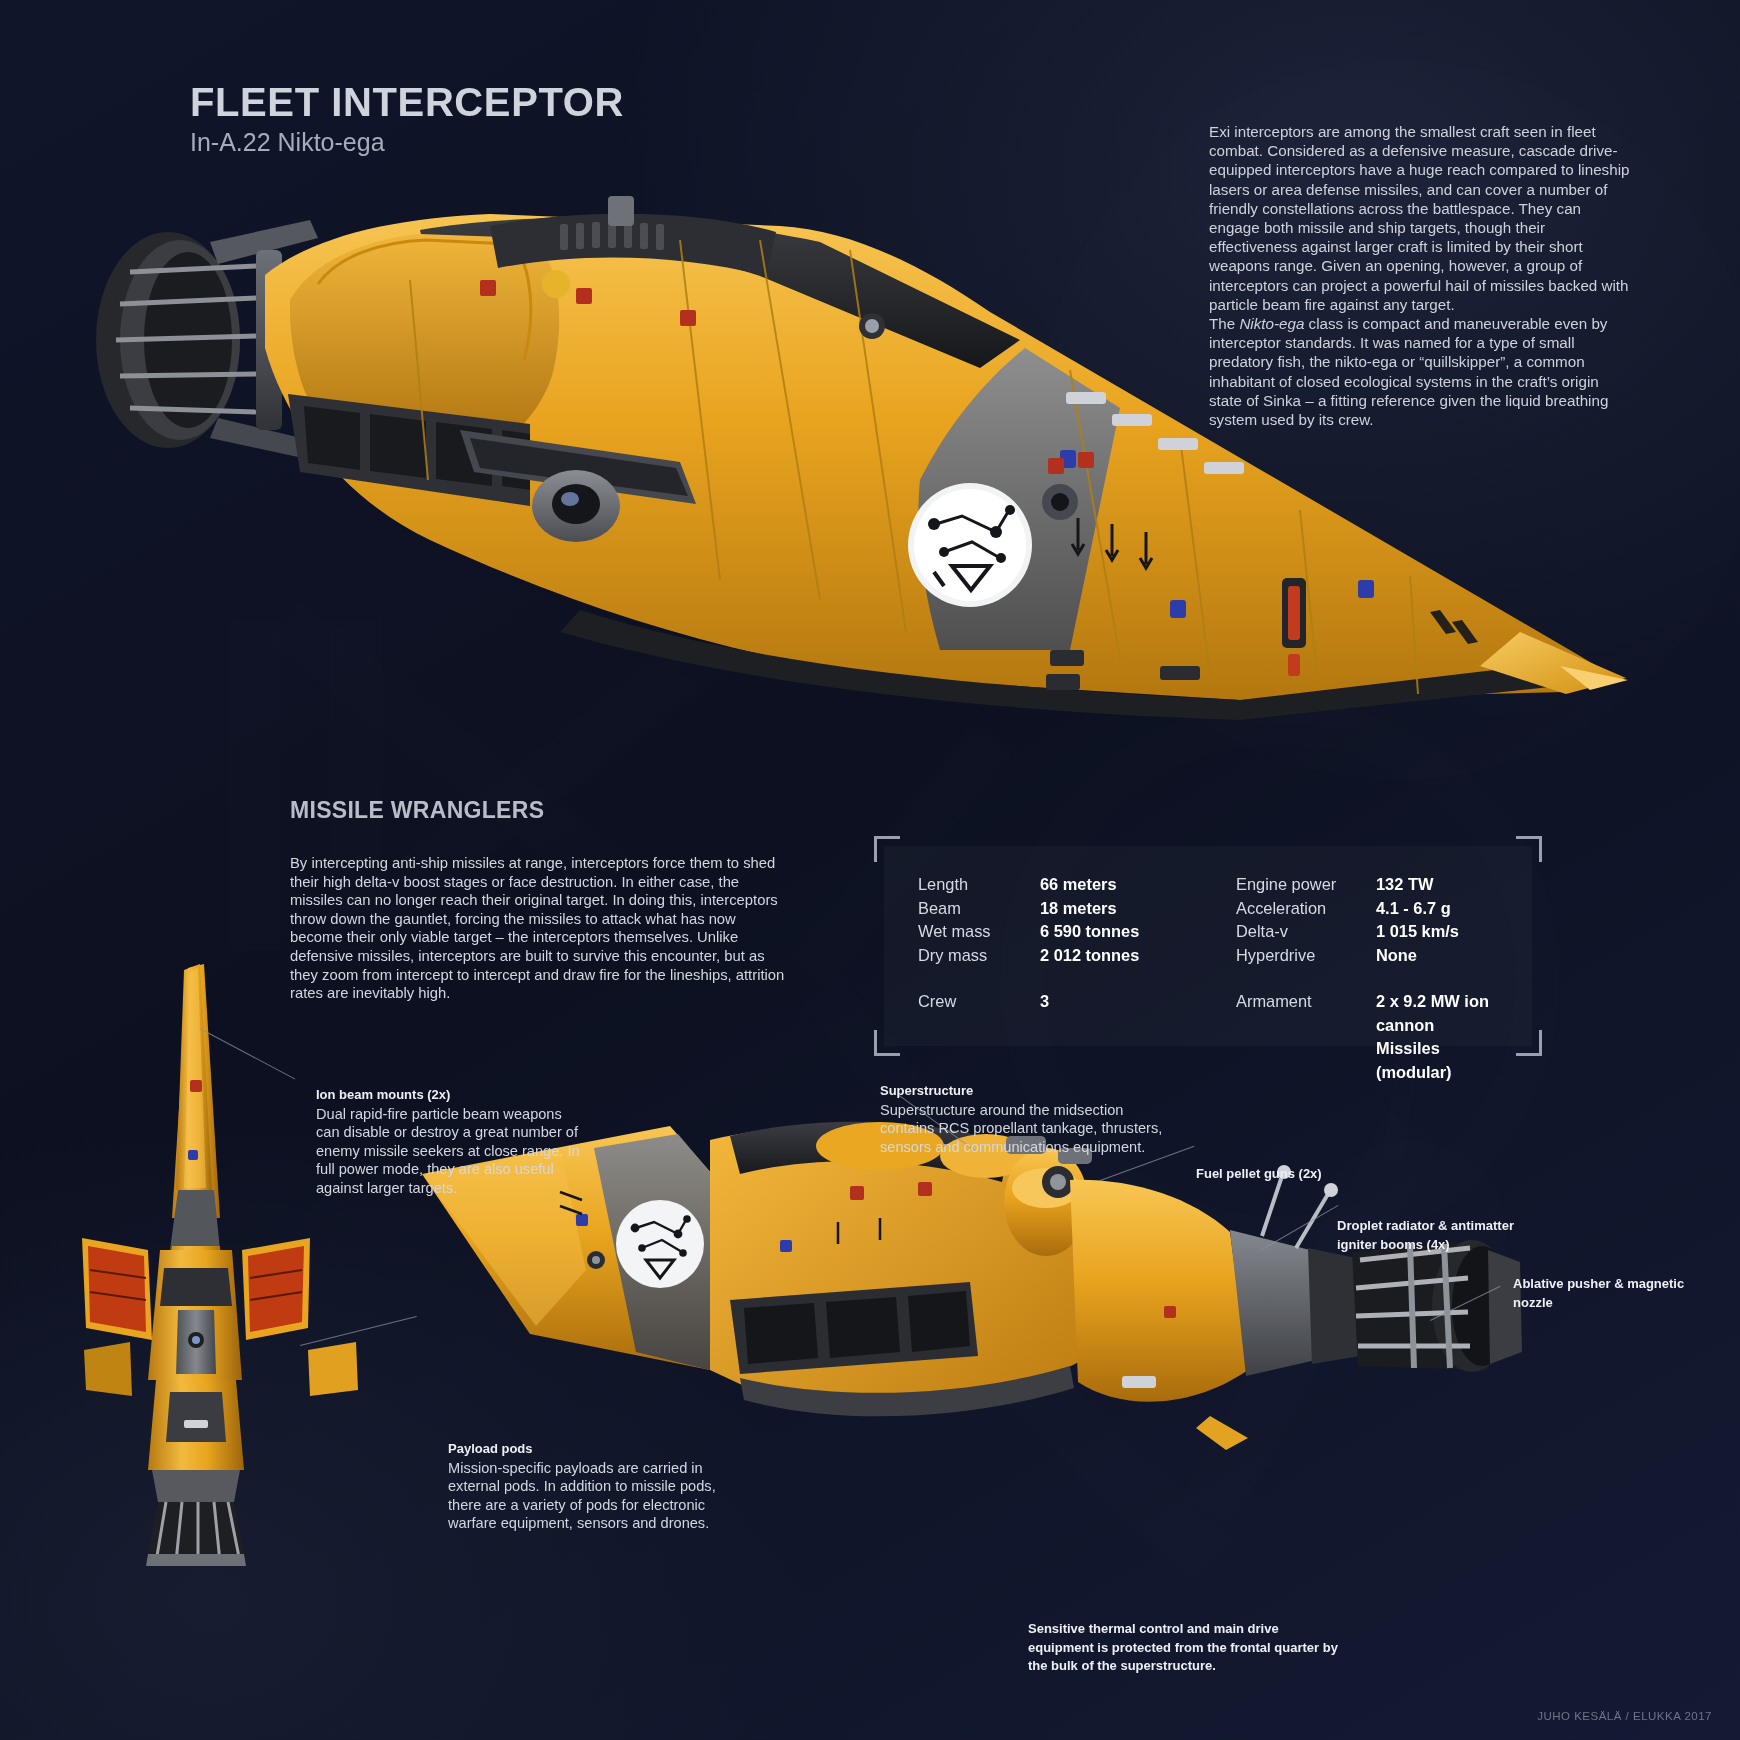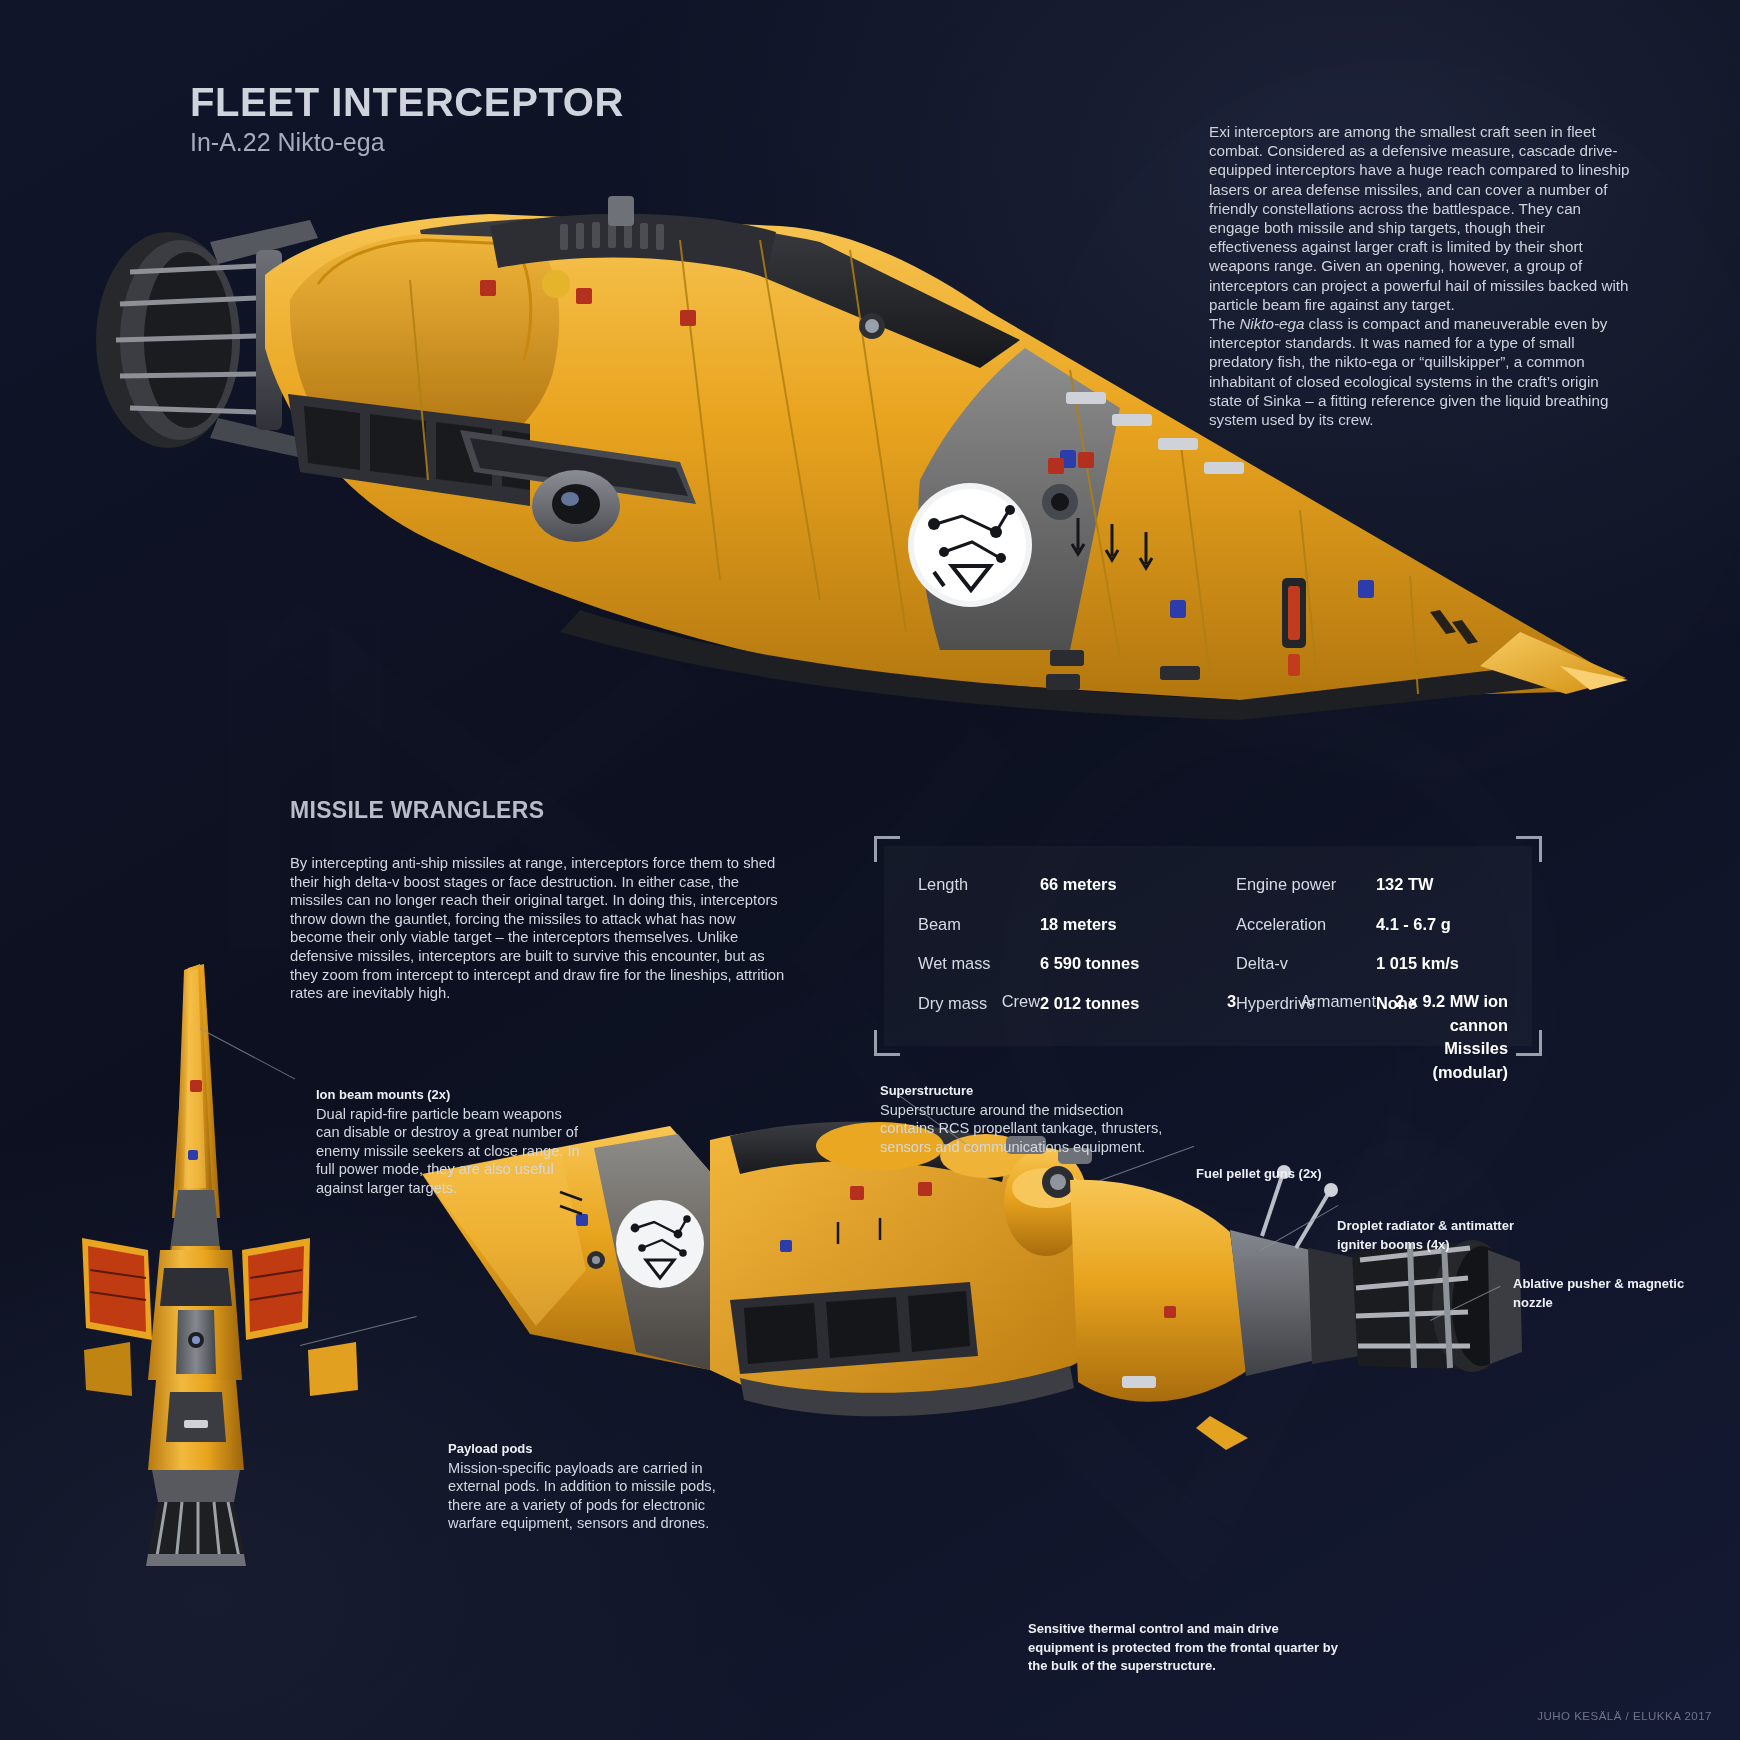--- a/index.html
+++ b/index.html
@@ -69,27 +69,27 @@
     background: rgba(255,255,255,.030);
   }
   .spec .corner { position: absolute; width: 26px; height: 26px; }
   .spec .c-tl { left: -10px; top: -10px; border-left: 3px solid #9aa0ad; border-top: 3px solid #9aa0ad; }
   .spec .c-tr { right: -10px; top: -10px; border-right: 3px solid #9aa0ad; border-top: 3px solid #9aa0ad; }
   .spec .c-bl { left: -10px; bottom: -10px; border-left: 3px solid #9aa0ad; border-bottom: 3px solid #9aa0ad; }
   .spec .c-br { right: -10px; bottom: -10px; border-right: 3px solid #9aa0ad; border-bottom: 3px solid #9aa0ad; }
   .spec-grid {
     position: absolute; left: 34px; top: 27px; right: 20px;
     display: grid; grid-template-columns: 122px 196px 140px 1fr;
-    row-gap: 16px; align-content: start;
+    row-gap: 0px; align-content: start;
   }
   .spec-grid .k { color: #d6dae3; font-size: 16.4px; line-height: 23.6px; }
   .spec-grid .v { color: #ffffff; font-size: 16.4px; font-weight: bold; line-height: 23.6px; }
   .spec-extra {
     position: absolute; left: 34px; top: 144px; right: 24px;
-    display: grid; grid-template-columns: 122px 196px 140px 1fr; text-align: right;
+    display: grid; grid-template-columns: 122px 196px 140px 1fr;
   }
   .spec-extra .k { color: #d6dae3; font-size: 16.4px; line-height: 23.6px; }
   .spec-extra .v { color: #ffffff; font-size: 16.4px; font-weight: bold; line-height: 23.6px; }
 
   .credit {
     position: absolute; right: 28px; bottom: 18px;
     color: #6f7489; font-size: 11.5px; letter-spacing: .5px;
   }
 
   

